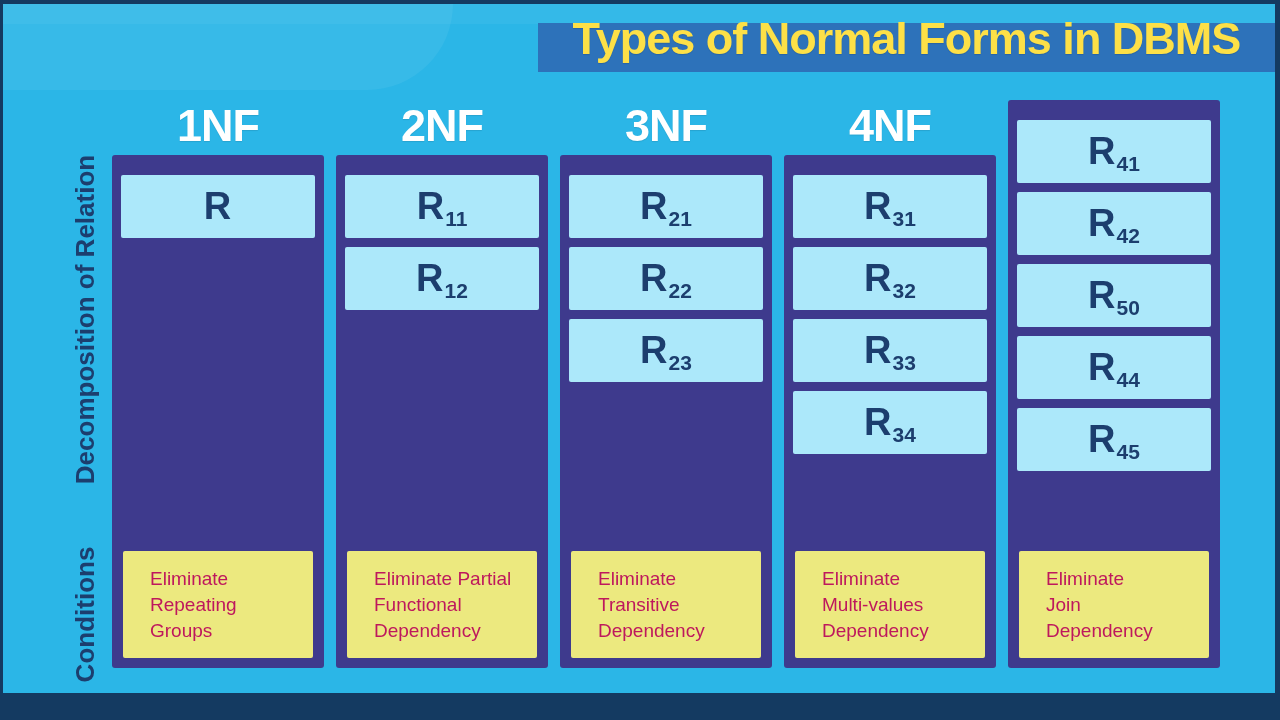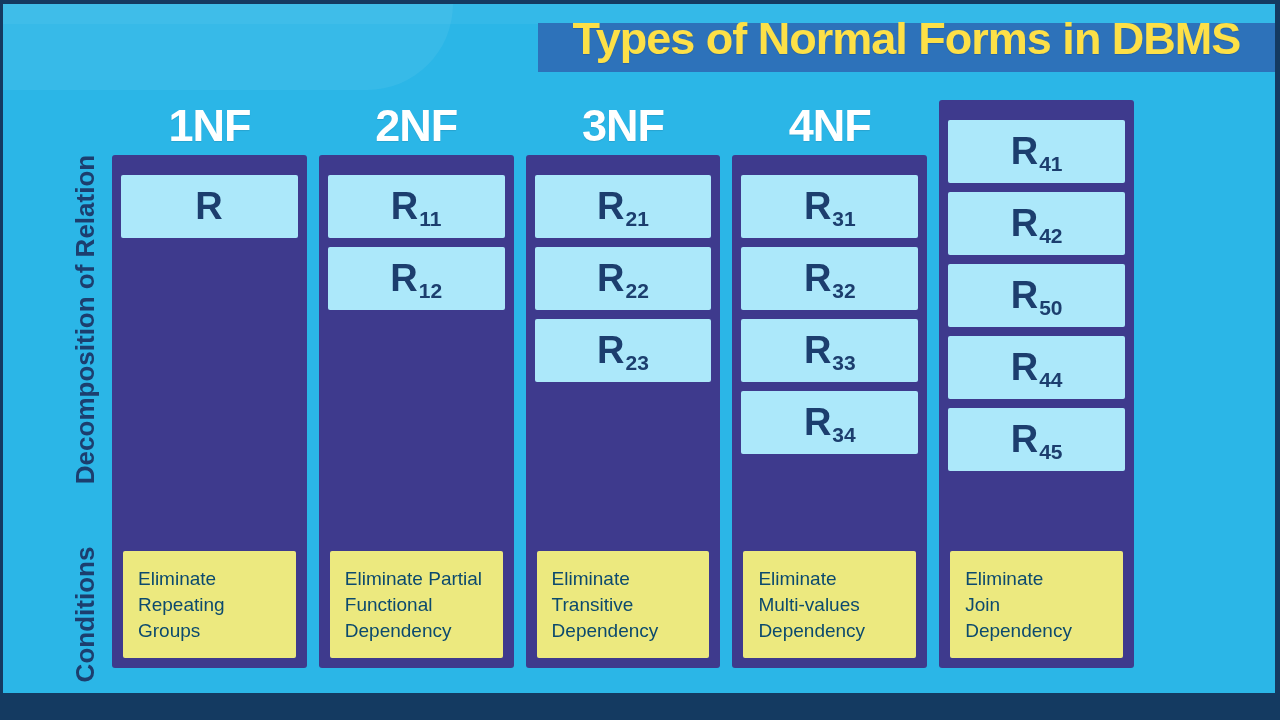--- a/index.html
+++ b/index.html
@@ -73,21 +73,21 @@
     font-weight: bold;
     color: #1c3e6e;
     font-size: 26px;
     letter-spacing: 0px;
   }
 
   
   .columns {
     position: absolute;
     left: 112px; top: 100px;
-    width: 1022px; height: 568px;
+    width: 1108px; height: 568px;
     display: flex;
     gap: 12px;
     z-index: 5;
   }
   .column {
     width: 212px;
     display: flex; flex-direction: column;
   }
   .col-header {
     height: 55px;
@@ -126,22 +126,22 @@
     top: 12px;
     margin-left: 1px;
   }
   .cond-box {
     position: absolute;
     left: 11px; right: 11px; bottom: 10px;
     height: 107px;
     background: #ece97f;
     border-radius: 2px;
     box-sizing: border-box;
-    padding: 15px 6px 0 15px;
-    color: #0c4a6e;
+    padding: 15px 6px 0 27px;
+    color: #be185d;
     font-size: 19px;
     line-height: 26px;
   }
   .cond-line { display: block; }
 </style>
 </head>
 <body>
 
 <div class="glow-blob"></div>
 <div class="glow-strip"></div>

